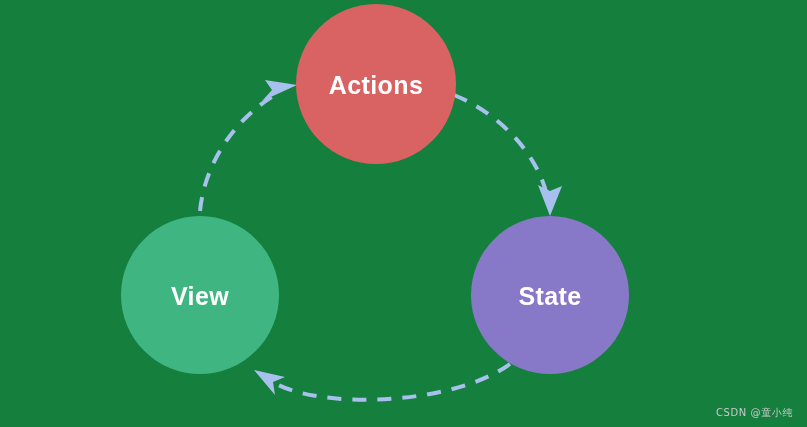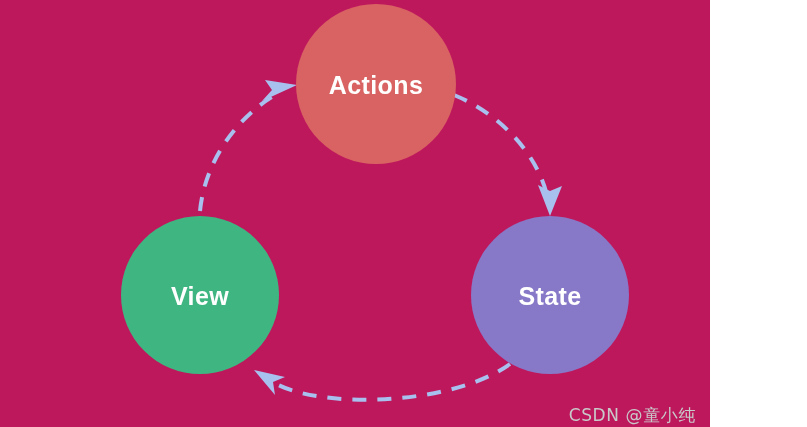--- a/index.html
+++ b/index.html
@@ -5,23 +5,23 @@
   html, body {
     margin: 0;
     padding: 0;
     background: #ffffff;
   }
   body {
     font-family: "Liberation Sans", "DejaVu Sans", sans-serif;
   }
   #canvas {
     position: relative;
-    width: 710px;
+    width: 807px;
     height: 427px;
-    background: #be185d;
+    background: #15803d;
     overflow: hidden;
   }
   #diagram-svg {
     position: absolute;
     left: 0;
     top: 0;
     width: 807px;
     height: 427px;
   }
   .node-label {
@@ -35,23 +35,23 @@
   }
   .flow-arrow {
     fill: none;
     stroke-width: 4;
     stroke-linecap: butt;
     stroke-dasharray: 14 11;
   }
   .watermark {
     position: absolute;
     right: 14px;
-    bottom: 0;
+    bottom: 7px;
     font-family: "DejaVu Sans", "Liberation Sans", sans-serif;
-    font-size: 17px;
+    font-size: 10px;
     color: #c9c9c9;
     letter-spacing: 0.6px;
     white-space: nowrap;
     user-select: none;
   }
 </style>
 </head>
 <body>
 
 <div id="canvas">

